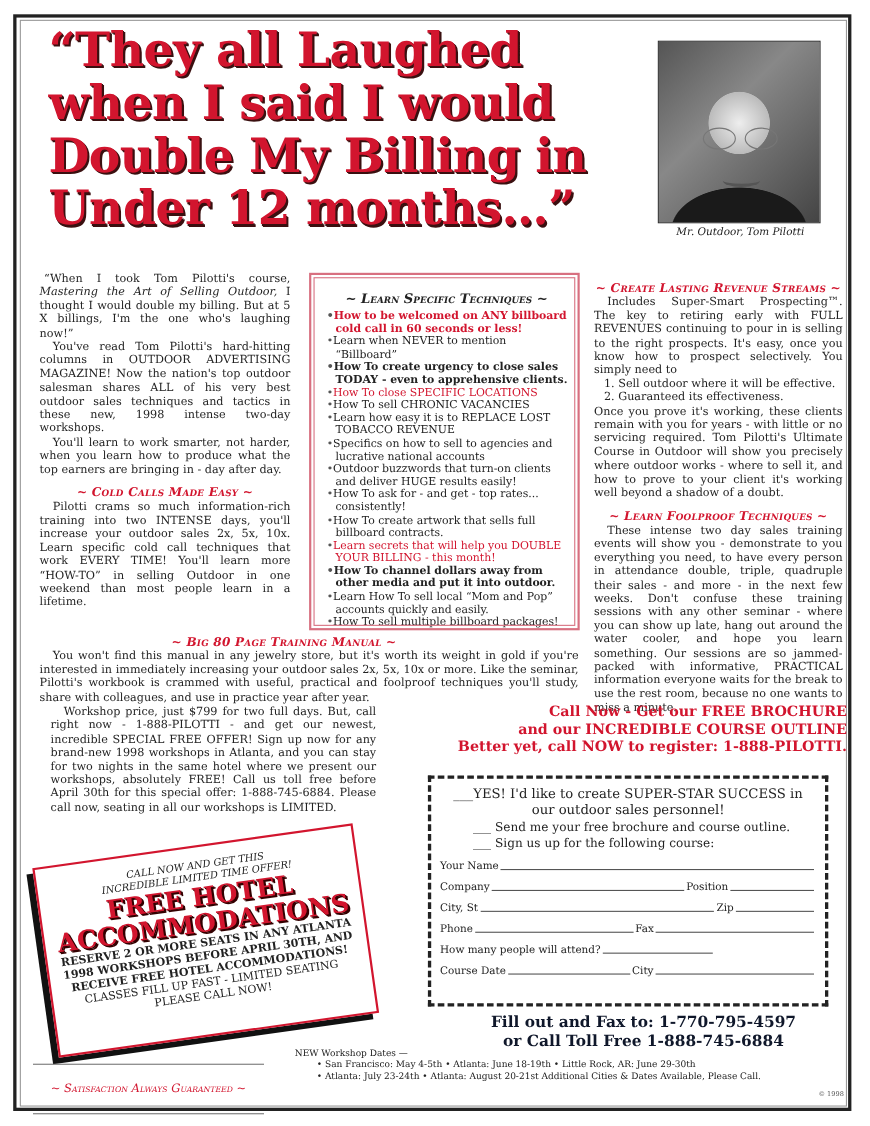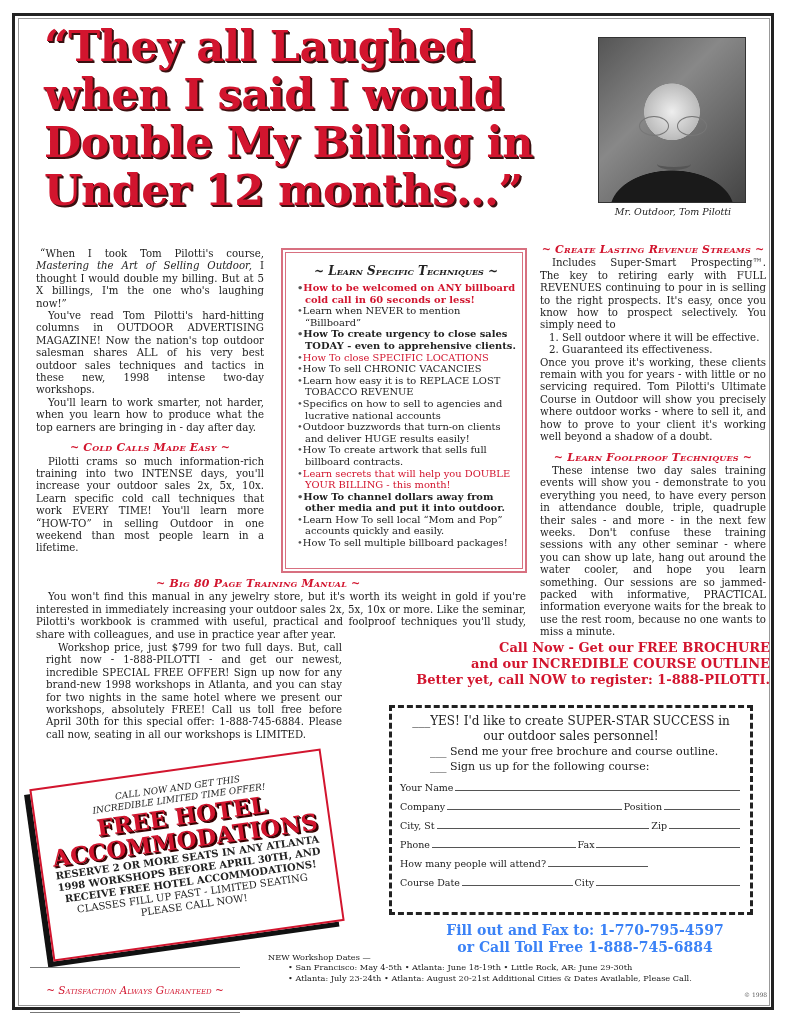--- a/index.html
+++ b/index.html
@@ -29,21 +29,21 @@
   .col-right ol{margin:0;padding-left:22px;}
   .col-right li{margin:0;}
   .big80{position:absolute;left:36px;top:578px;width:490px;}
   .big80-rest{position:absolute;left:46px;top:642px;width:296px;}
   .callnow{position:absolute;left:400px;top:640px;width:370px;text-align:right;color:#d2152e;font-weight:bold;font-size:13px;line-height:16px;}
   .form{position:absolute;left:389px;top:705px;width:364px;height:210px;border:3px dashed #222;box-sizing:border-box;padding:6px 8px;font-size:10px;}
   .form .yes{text-align:center;font-size:12px;line-height:15px;}
   .form .opt{font-size:11px;line-height:15px;padding-left:30px;}
   .form .row{display:flex;align-items:flex-end;height:19px;font-size:9.5px;}
   .form .line{flex:1;border-bottom:1px solid #555;margin:0 2px 2px;}
-  .fax{position:absolute;left:400px;top:922px;width:370px;text-align:center;color:#3b82f6;font-weight:bold;font-size:14px;line-height:17px;}
+  .fax{position:absolute;left:400px;top:922px;width:370px;text-align:center;color:#0f172a;font-weight:bold;font-size:14px;line-height:17px;}
   .hotel{position:absolute;left:40px;top:768px;width:290px;height:170px;border:2px solid #d2152e;background:#fff;box-shadow:-6px 5px 0 #111;transform:rotate(-8deg);text-align:center;}
   .hotel .small{font-style:italic;font-size:9px;line-height:11px;margin-top:12px;}
   .hotel .free{font-weight:bold;color:#d2152e;font-size:23px;line-height:24px;text-shadow:1px 1px 0 #300,2px 2px 0 #300;}
   .hotel .bold{font-weight:bold;font-size:10px;line-height:12px;}
   .hotel .reg{font-size:10px;line-height:12px;}
   .guarantee{position:absolute;left:30px;top:967px;width:210px;border-top:1px solid #777;border-bottom:1px solid #777;padding:16px 0;text-align:center;color:#d2152e;font-style:italic;font-variant:small-caps;font-size:10.5px;}
   .dates{position:absolute;left:268px;top:952px;width:500px;font-size:8.2px;line-height:10.3px;}
   .dates .lines{padding-left:20px;}
   .copyright{position:absolute;left:744px;top:991px;font-size:6px;color:#555;}
 </style>
@@ -76,30 +76,31 @@
   <div class="title">~ Learn Specific Techniques ~</div>
   <ul id="tech-list">
       <li class="red bold">How to be welcomed on ANY billboard cold call in 60 seconds or less!</li>
       <li>Learn when NEVER to mention “Billboard”</li>
       <li class="bold">How To create urgency to close sales TODAY - even to apprehensive clients.</li>
       <li class="red">How To close SPECIFIC LOCATIONS</li>
       <li>How To sell CHRONIC VACANCIES</li>
       <li>Learn how easy it is to REPLACE LOST TOBACCO REVENUE</li>
       <li>Specifics on how to sell to agencies and lucrative national accounts</li>
       <li>Outdoor buzzwords that turn-on clients and deliver HUGE results easily!</li>
+      <li>How To ask for - and get - top rates... consistently!</li>
       <li>How To create artwork that sells full billboard contracts.</li>
       <li class="red">Learn secrets that will help you DOUBLE YOUR BILLING - this month!</li>
       <li class="bold">How To channel dollars away from other media and put it into outdoor.</li>
       <li>Learn How To sell local “Mom and Pop” accounts quickly and easily.</li>
       <li>How To sell multiple billboard packages!</li>
     </ul>
 </div>
 
 <div class="col-right body-text">
-  <div class="sec-head" style="margin-top:0">~ Create Lasting Revenue Streams ~</div>
+  <div class="sec-head" style="margin-top:12px">~ Create Lasting Revenue Streams ~</div>
   <p>Includes Super-Smart Prospecting™. The key to retiring early with FULL REVENUES continuing to pour in is selling to the right prospects. It's easy, once you know how to prospect selectively. You simply need to</p>
   <ol>
     <li>Sell outdoor where it will be effective.</li>
     <li>Guaranteed its effectiveness.</li>
   </ol>
   <p style="text-indent:0">Once you prove it's working, these clients remain with you for years - with little or no servicing required. Tom Pilotti's Ultimate Course in Outdoor will show you precisely where outdoor works - where to sell it, and how to prove to your client it's working well beyond a shadow of a doubt.</p>
   <div class="sec-head">~ Learn Foolproof Techniques ~</div>
   <p>These intense two day sales training events will show you - demonstrate to you everything you need, to have every person in attendance double, triple, quadruple their sales - and more - in the next few weeks. Don't confuse these training sessions with any other seminar - where you can show up late, hang out around the water cooler, and hope you learn something. Our sessions are so jammed-packed with informative, PRACTICAL information everyone waits for the break to use the rest room, because no one wants to miss a minute.</p>
 </div>
 

